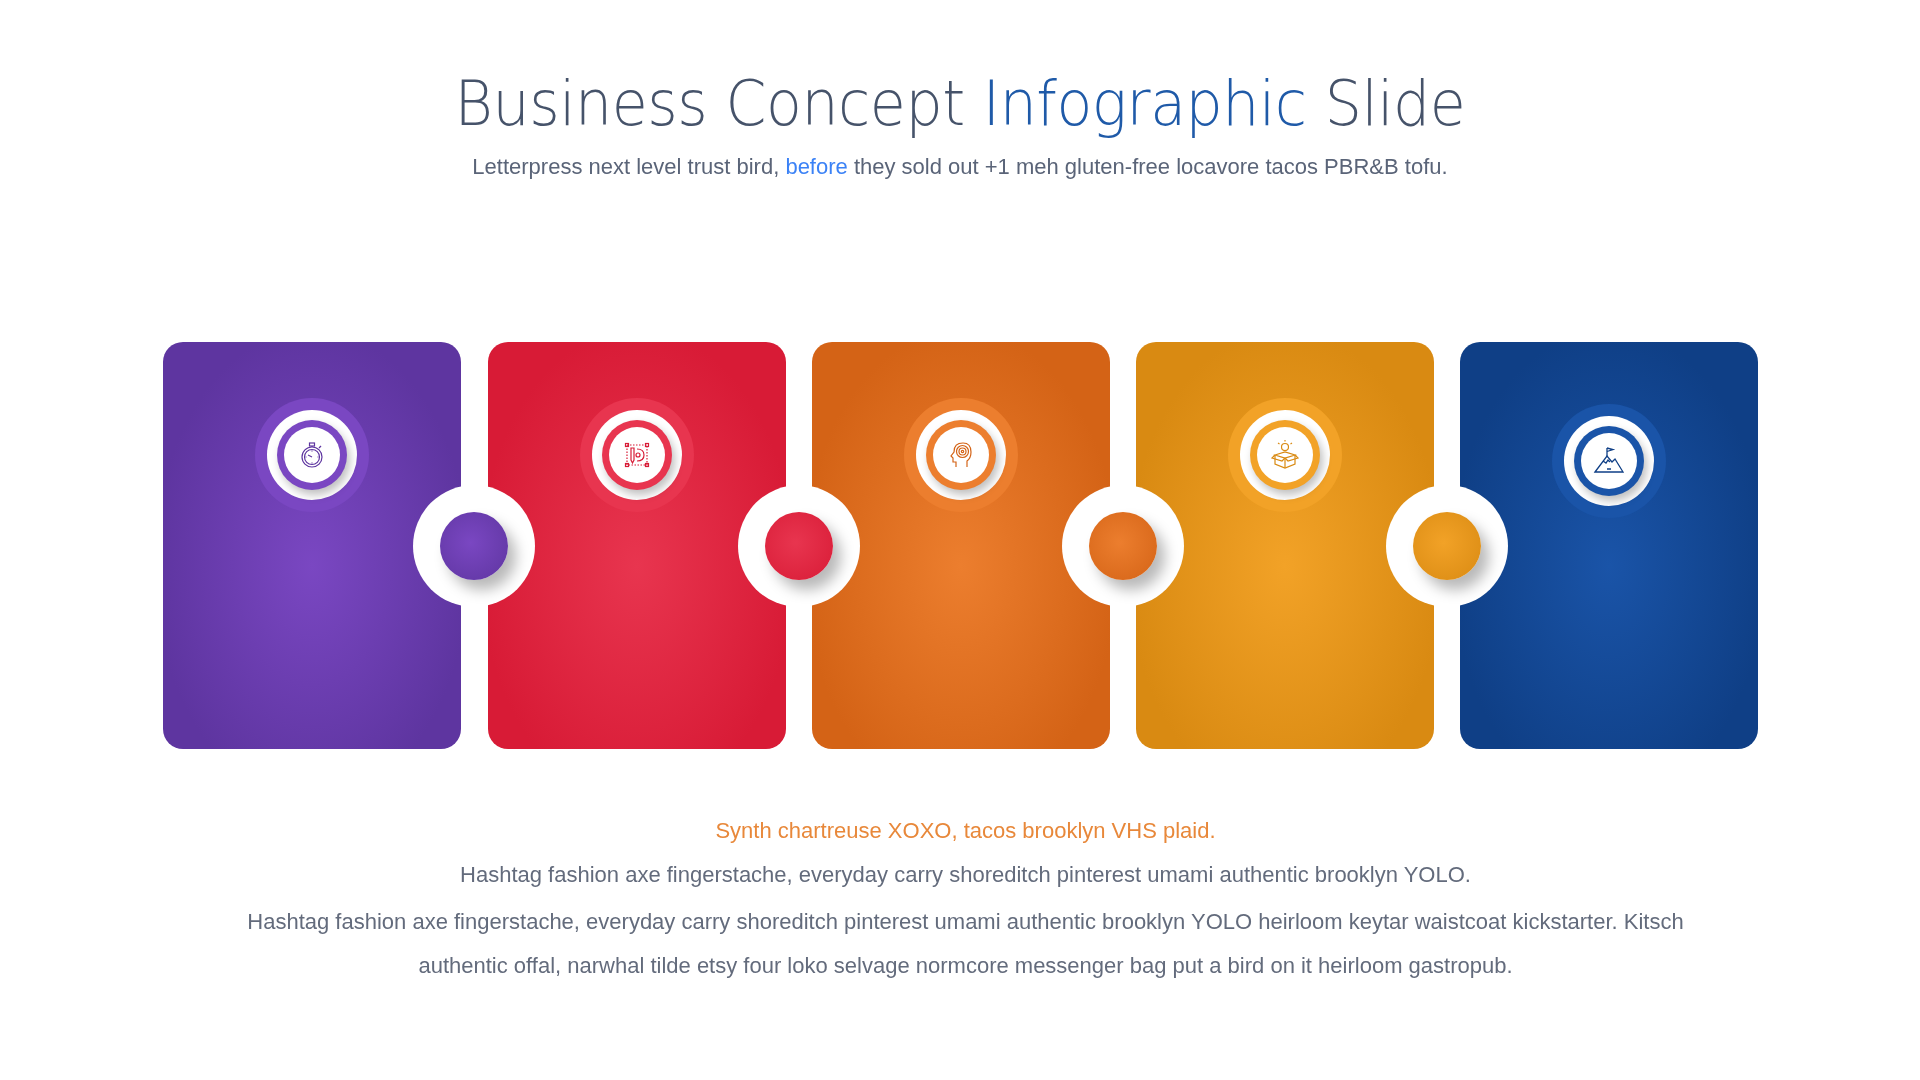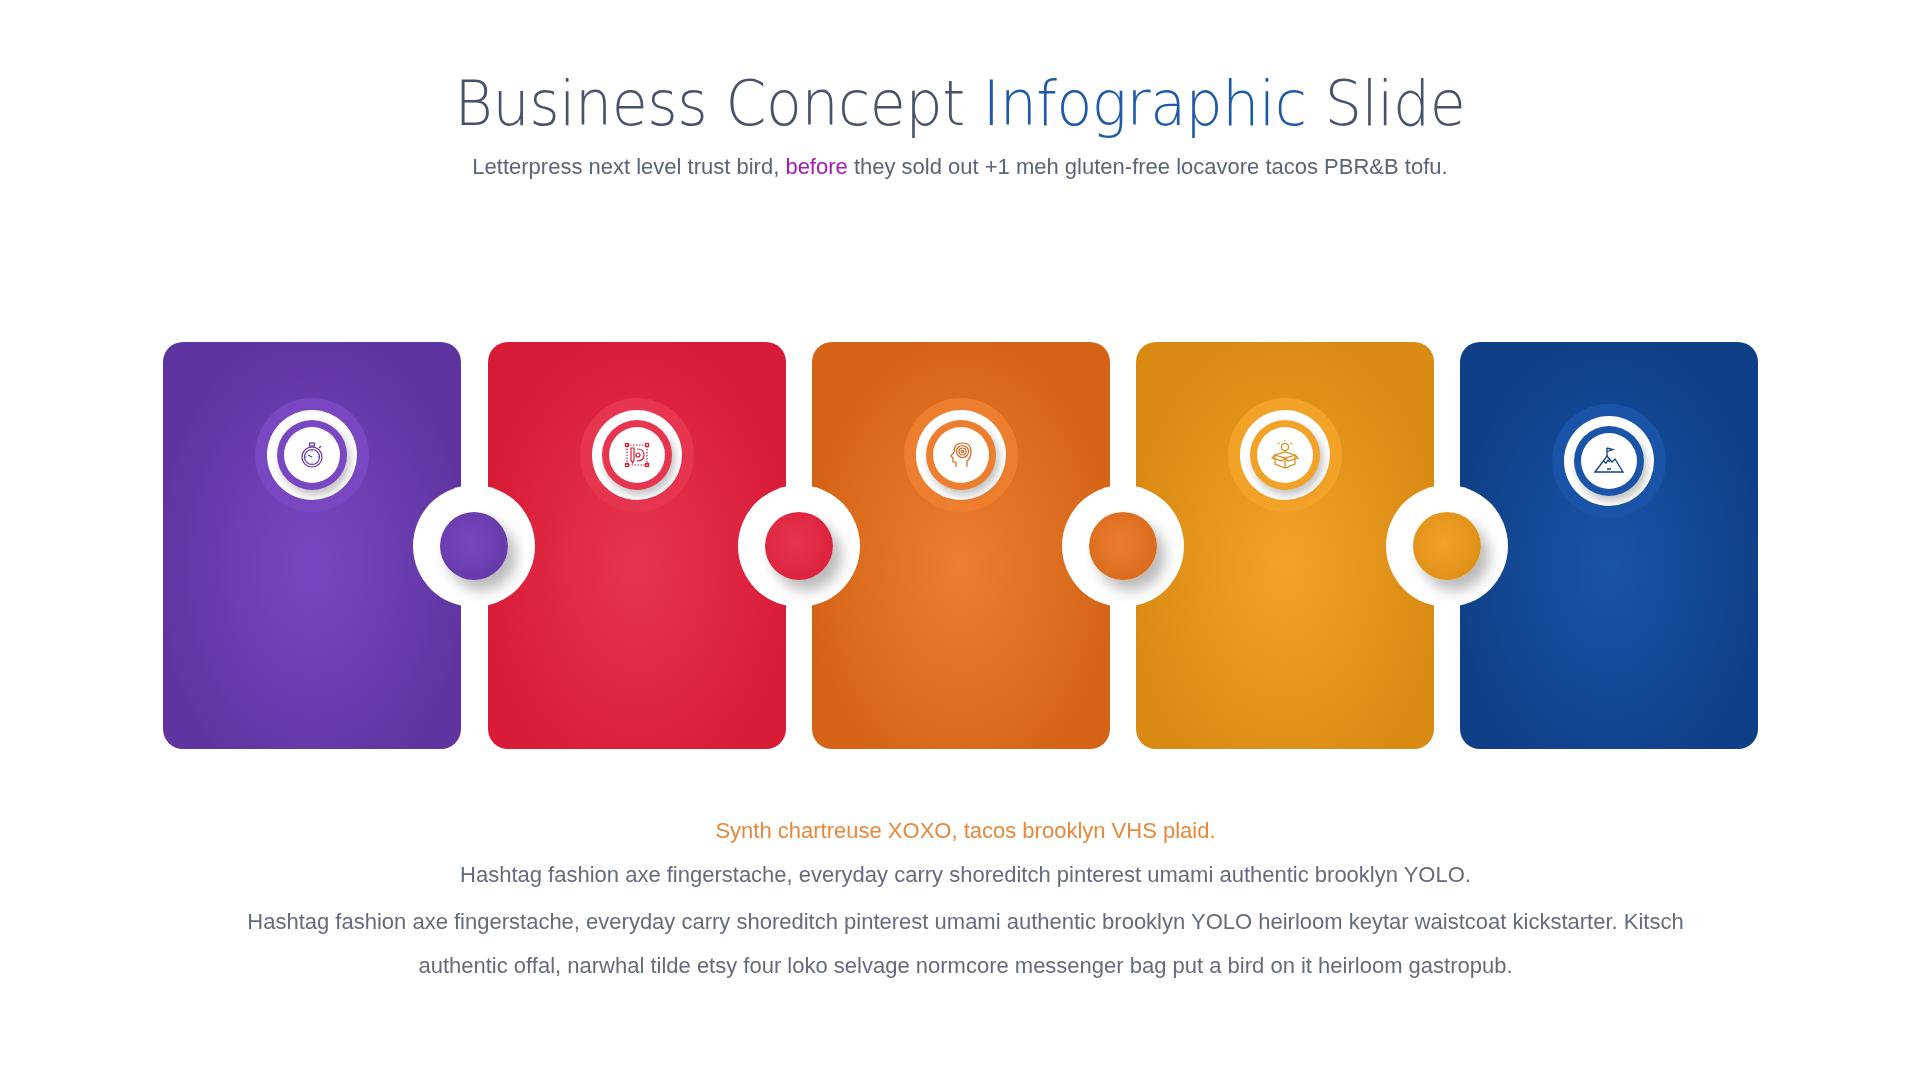--- a/index.html
+++ b/index.html
@@ -11,21 +11,21 @@
       text-align: center; font-size: 63px; font-weight: 300;
       color: #46536a; letter-spacing: -0.5px; line-height: 80px;
       font-family: "DejaVu Sans", "Liberation Sans", sans-serif;
       transform: scaleX(0.93);
     }
     .title .accent { color: #1f5aa8; }
     .subtitle {
       position: absolute; left: 0; top: 152px; width: 1920px;
       text-align: center; font-size: 22px; color: #5a6478; line-height: 30px;
     }
-    .subtitle .accent { color: #a21caf; }
+    .subtitle .accent { color: #3b82f6; }
 
     .card {
       position: absolute; top: 342px; width: 298px; height: 407px;
       border-radius: 20px; overflow: hidden;
     }
     .card .icon-wrap {
       position: absolute; left: 50%; top: 56px; width: 114px; height: 114px;
       margin-left: -57px; border-radius: 50%;
     }
     .card .icon-wrap .white-ring {

